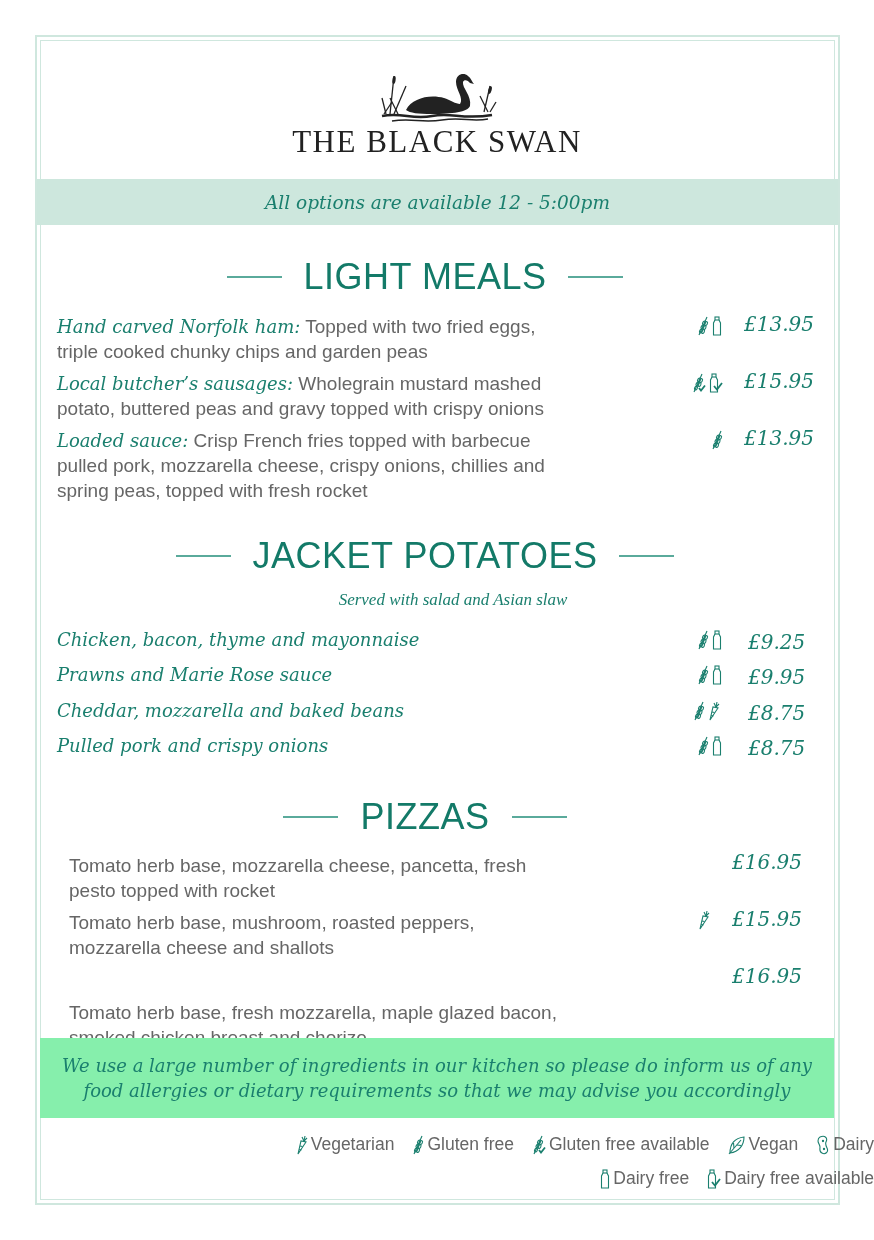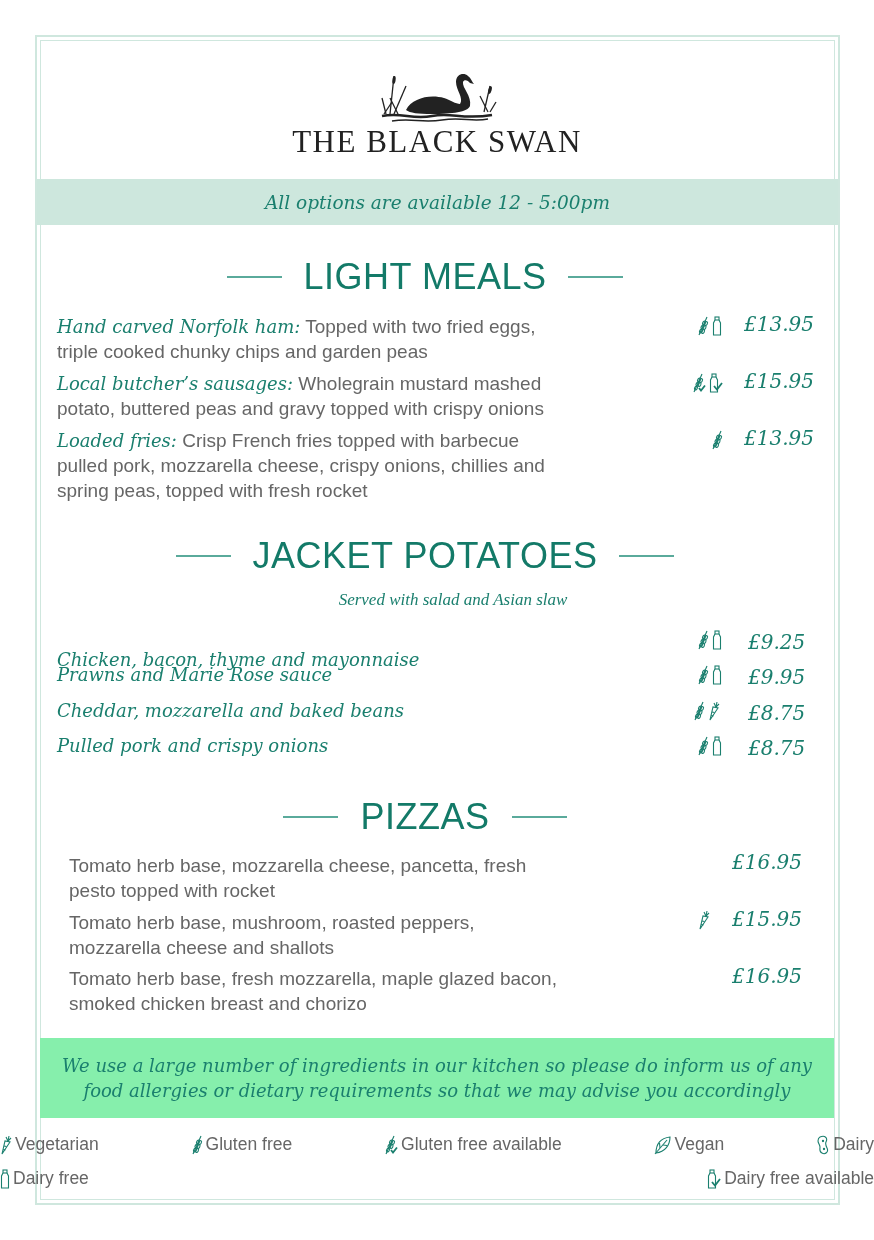--- a/index.html
+++ b/index.html
@@ -32,21 +32,21 @@
   .jp-name { position: absolute; left: 57px; font-family: "DejaVu Serif", "Liberation Serif", serif;
              font-style: italic; color: #1a7f6e; font-size: 18px; }
   .price { position: absolute; font-family: "DejaVu Serif", "Liberation Serif", serif;
            font-style: italic; color: #1a7f6e; font-size: 20px; }
   .icons { position: absolute; display: flex; gap: 3px; align-items: center; }
   .icons svg, .legend svg { display: block; }
   .allergy { position: absolute; left: 40px; top: 1038px; width: 794px; height: 80px;
              background: #86efac; display: flex; flex-direction: column; align-items: center;
              justify-content: center; font-family: "DejaVu Serif", "Liberation Serif", serif;
              font-style: italic; color: #1a7f6e; font-size: 18px; line-height: 25px; }
-  .legend { position: absolute; left: 0; width: 874px; display: flex; justify-content: space-between;
+  .legend { position: absolute; left: 0; width: 874px; display: flex; justify-content: flex-end;
             gap: 18px; font-size: 17.5px; color: #666666; }
   .legend .li { display: flex; align-items: center; gap: 3px; }
 </style>
 </head>
 <body>
 
 <svg width="0" height="0" style="position:absolute">
   <defs>
     <symbol id="ico-wheat" viewBox="0 0 12 20">
       <g fill="none" stroke="#1a7f6e" stroke-width="1.1">
@@ -170,39 +170,39 @@
   <svg width="14" height="20">
       <use href="#ico-wheat-check"></use>
     </svg>
   <svg width="14" height="20">
       <use href="#ico-bottle-check"></use>
     </svg>
 </div>
 <div class="price" style="left:744px; top:369px;">£15.95</div>
 
 <div class="item" style="top:428px;">
-  <span class="name">Loaded fries:</span><span> Crisp French fries topped with barbecue</span><br>
+  <span class="name">Loaded sauce:</span><span> Crisp French fries topped with barbecue</span><br>
   <span>pulled pork, mozzarella cheese, crispy onions, chillies and</span><br>
   <span>spring peas, topped with fresh rocket</span>
 </div>
 <div class="icons" style="left:711px; top:430px;">
   <svg width="12" height="20">
       <use href="#ico-wheat"></use>
     </svg>
 </div>
 <div class="price" style="left:744px; top:426px;">£13.95</div>
 
 <div class="section-head" style="top:535px;">
   <span class="rule"></span>
   <span>JACKET POTATOES</span>
   <span class="rule"></span>
 </div>
 <div class="subhead" style="top:590px;">Served with salad and Asian slaw</div>
 
-<div class="jp-name" style="top:629px;margin-top:20px;">Chicken, bacon, thyme and mayonnaise</div>
+<div class="jp-name" style="top:629px;">Chicken, bacon, thyme and mayonnaise</div>
 <div class="icons" style="left:697px; top:630px;">
   <svg width="12" height="20">
       <use href="#ico-wheat"></use>
     </svg>
   <svg width="10" height="20">
       <use href="#ico-bottle"></use>
     </svg>
 </div>
 <div class="price" style="left:748px; top:630px;">£9.25</div>
 
@@ -255,21 +255,21 @@
   <span>Tomato herb base, mushroom, roasted peppers,</span><br>
   <span>mozzarella cheese and shallots</span>
 </div>
 <div class="icons" style="left:698px; top:910px;">
   <svg width="12" height="20">
       <use href="#ico-carrot"></use>
     </svg>
 </div>
 <div class="price" style="left:732px; top:907px;">£15.95</div>
 
-<div class="item pizza" style="top:966px;">
+<div class="item pizza" style="top:1000px;">
   <span>Tomato herb base, fresh mozzarella, maple glazed bacon,</span><br>
   <span>smoked chicken breast and chorizo</span>
 </div>
 <div class="price" style="left:732px; top:964px;">£16.95</div>
 
 <div class="allergy">
   <span>We use a large number of ingredients in our kitchen so please do inform us of any</span>
   <span>food allergies or dietary requirements so that we may advise you accordingly</span>
 </div>
 

